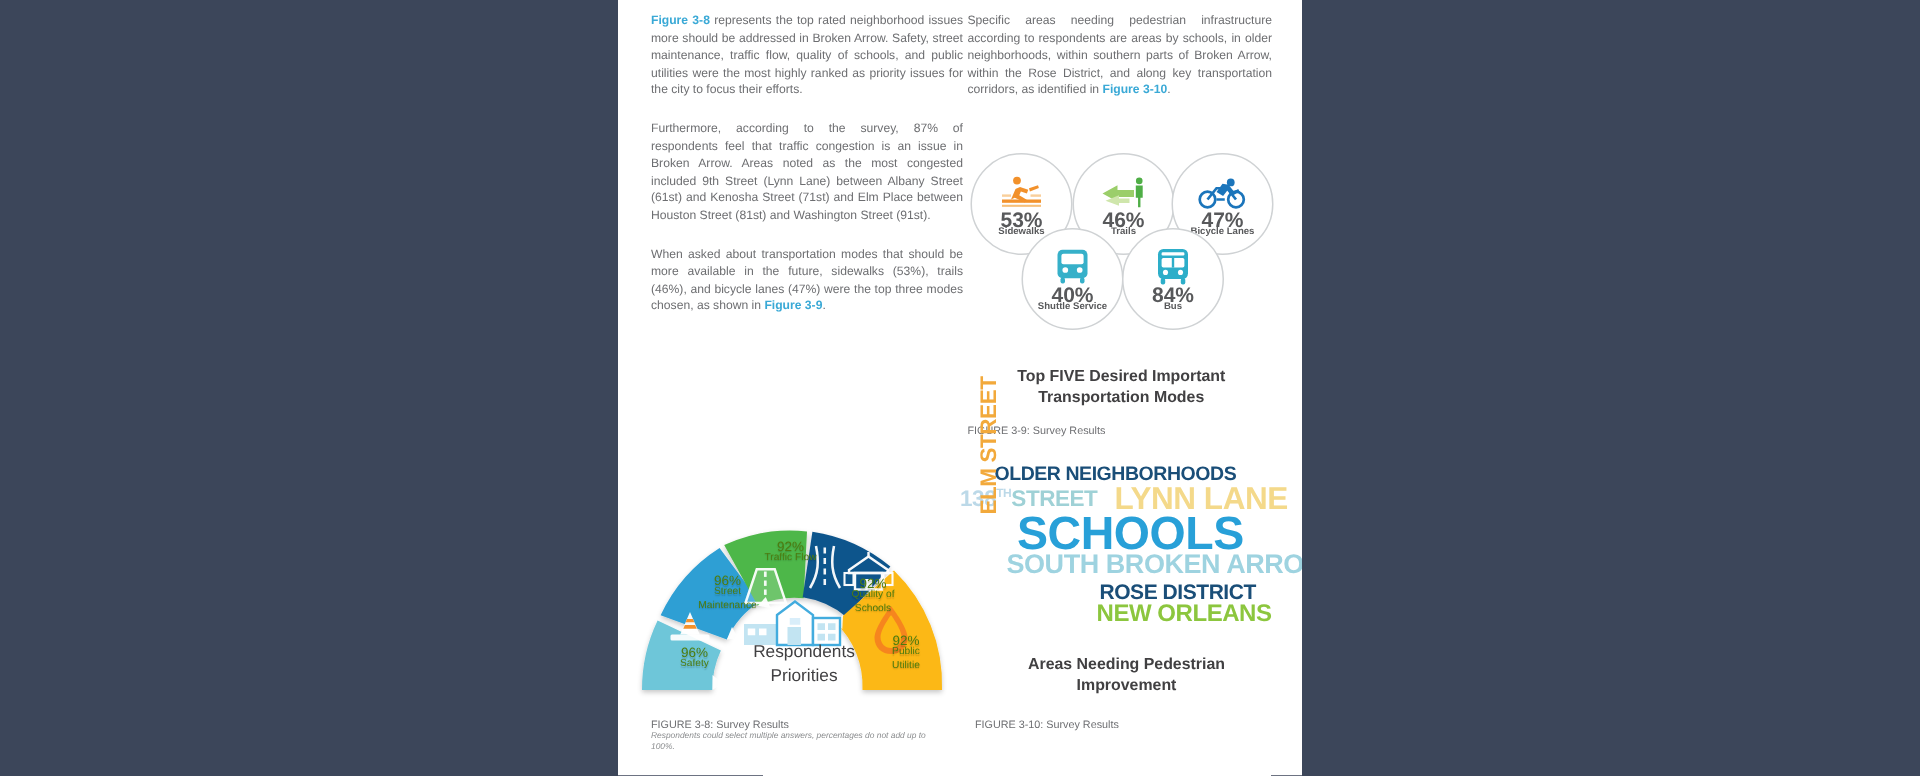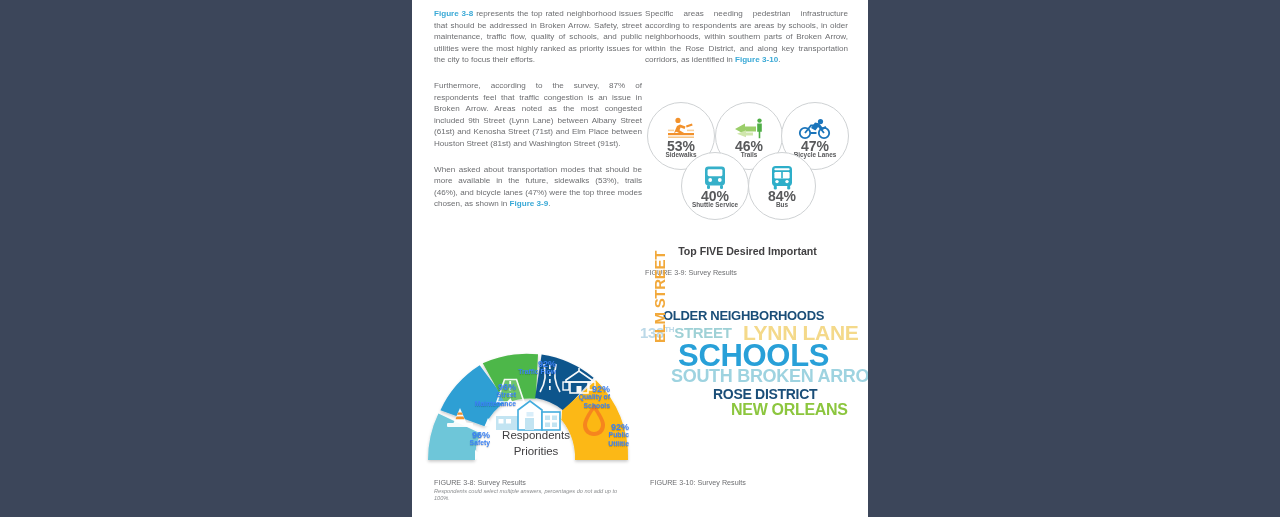--- a/index.html
+++ b/index.html
@@ -105,23 +105,23 @@
   .wheel-cap {
     position: absolute; left: 12px; top: 178px; width: 212px;
     font-size: 7.2px; color: #6d6e71;
   }
   .wheel-note {
     position: absolute; left: 12px; top: 188px; width: 200px;
     font-size: 5.6px; color: #8b8d8f; font-style: italic; line-height: 7.4px;
   }
   .seglabel {
     position: absolute;
-    text-align: right;
-    color: #3b82f6;
-    font-weight: bold;
+    text-align: center;
+    color: #4d7c0f;
+    font-weight: normal;
     line-height: 8.4px;
     text-shadow: 0 1px 1px rgba(0,0,0,.22);
   }
   .seglabel .p { font-size: 9px; display:block; }
   .seglabel .t { font-size: 6.8px; display:block; }
   .wheel-center-title {
     position: absolute;
     left: 52px; top: 128px; width: 124px;
     text-align: center;
     font-size: 11.5px;
@@ -154,21 +154,21 @@
 </style>
 </head>
 <body>
 
 <div id="viewer">
   <div id="page">
 
     <div class="cols">
 
       <div class="col-left">
-        <p class="body"><span class="figlink">Figure 3-8</span><span> represents the top rated neighborhood issues that should be addressed in Broken Arrow. Safety, street maintenance, traffic flow, quality of schools, and public utilities were the most highly ranked as priority issues for the city to focus their efforts.</span></p>
+        <p class="body"><span class="figlink">Figure 3-8</span><span> represents the top rated neighborhood issues more should be addressed in Broken Arrow. Safety, street maintenance, traffic flow, quality of schools, and public utilities were the most highly ranked as priority issues for the city to focus their efforts.</span></p>
 
         <p class="body">Furthermore, according to the survey, 87% of respondents feel that traffic congestion is an issue in Broken Arrow. Areas noted as the most congested included 9th Street (Lynn Lane) between Albany Street (61st) and Kenosha Street (71st) and Elm Place between Houston Street (81st) and Washington Street (91st).</p>
 
         <p class="body"><span>When asked about transportation modes that should be more available in the future, sidewalks (53%), trails (46%), and bicycle lanes (47%) were the top three modes chosen, as shown in </span><span class="figlink">Figure 3-9</span><span>.</span></p>
       </div>
 
       <div class="col-right">
         <p class="body"><span>Specific areas needing pedestrian infrastructure according to respondents are areas by schools, in older neighborhoods, within southern parts of Broken Arrow, within the Rose District, and along key transportation corridors, as identified in </span><span class="figlink">Figure 3-10</span><span>.</span></p>
       </div>
     </div>
@@ -257,20 +257,21 @@
               <rect x="18.2" y="20.4" width="3" height="4.2" rx="1.3" fill="#2daec9"></rect>
             </svg>
           </div>
           <div class="pct">84%</div>
           <div class="lbl">Bus</div>
         </div>
       </div>
 
       <div class="fig39-title">
         <div>Top FIVE Desired Important</div>
+        <div>Transportation Modes</div>
       </div>
       <div class="figcap">FIGURE 3-9: Survey Results</div>
     </div>
 
     <div class="fig38">
       <div class="wheel-wrap">
         <svg width="224" height="172" viewBox="0 0 224 172">
           <defs>
             <filter id="sh" x="-30%" y="-30%" width="170%" height="170%">
               <feDropShadow dx="0" dy="1.6" stdDeviation="1.6" flood-color="#000" flood-opacity="0.22"></feDropShadow>
@@ -395,22 +396,26 @@
         <div class="cw" style="left:0px; top:24px; font-size:15px; color:#9fd1d6;"><span style="color:#bcd9e8;">138</span><sup style="font-size:8px; color:#bcd9e8;">TH</sup><span>STREET</span></div>
 
         <div class="cw" style="left:103px; top:21px; font-size:21px; color:#f4d98a;">LYNN LANE</div>
 
         <div class="cw" style="left:11px; top:43px; font-size:15px; color:#f2a93b; transform:rotate(-90deg); transform-origin:left top;">ELM STREET</div>
 
         <div class="cw" style="left:38px; top:38px; font-size:31px; color:#28a0d8;">SCHOOLS</div>
 
         <div class="cw" style="left:31px; top:66px; font-size:18px; color:#9ed3e0;">SOUTH BROKEN ARROW</div>
 
-        <div class="cw" style="left:73px; top:86px; font-size:14px; color:#1a4e78;">ROSE DISTRICT</div>
+        <div class="cw" style="left:93px; top:86px; font-size:14px; color:#1a4e78;">ROSE DISTRICT</div>
 
         <div class="cw" style="left:91px; top:101px; font-size:16px; color:#8cc63e;">NEW ORLEANS</div>
       </div>
 
+      <div class="cloud-title">
+        <div>Areas Needing Pedestrian</div>
+        <div>Improvement</div>
+      </div>
       <div class="cloud-cap">FIGURE 3-10: Survey Results</div>
     </div>
 
   </div>
 </div>
 
 </body></html>

